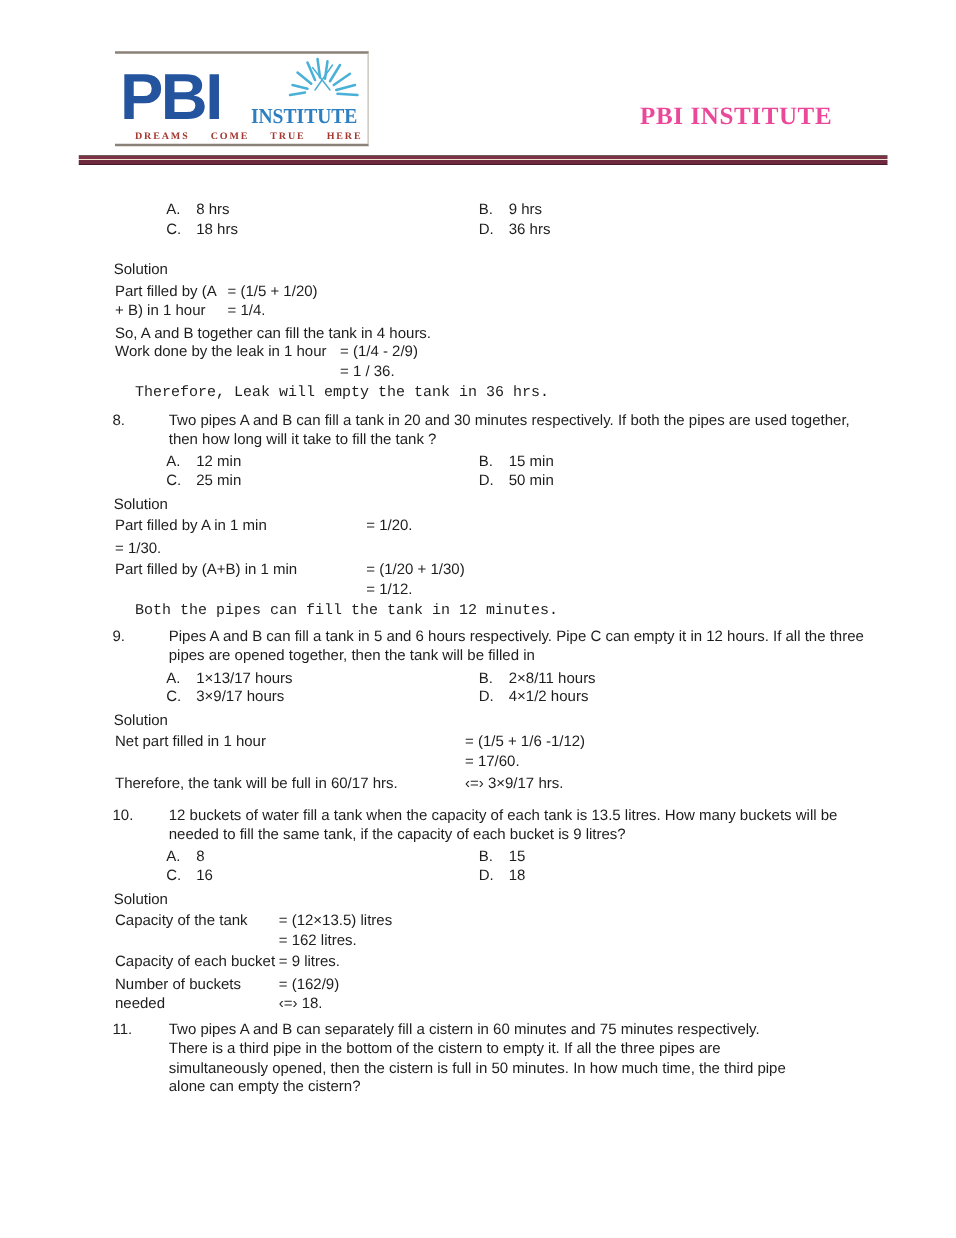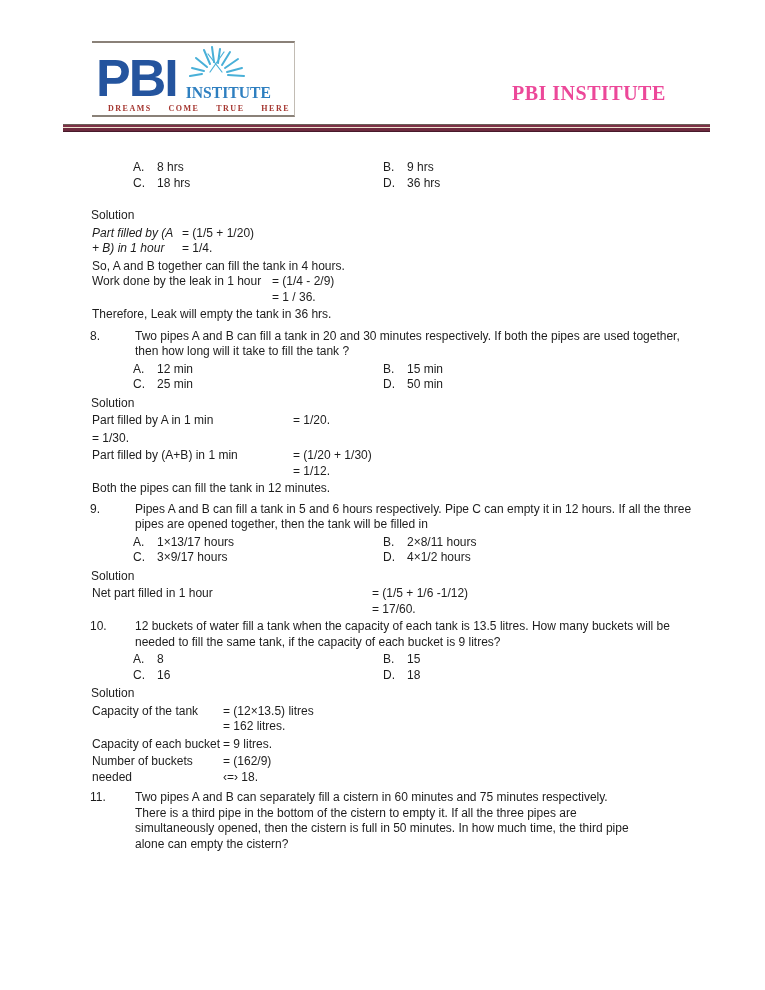--- a/index.html
+++ b/index.html
@@ -14,21 +14,21 @@
     position:absolute; left:92px; top:41px; width:194px;
     border-top:2px solid #8a8178; border-bottom:2px solid #8a8178;
     border-right:1px solid #c2bcb4;
     padding:3px 4px 2px 4px; background:#ffffff;
   }
   .logo-main { display:flex; align-items:flex-end; }
   .logo-pbi {
     font-family:"Liberation Sans", sans-serif; font-weight:bold;
     font-size:52px; line-height:46px; color:#24549e; letter-spacing:-2px;
   }
-  .logo-right { display:flex; flex-direction:column; align-items:flex-start; margin-left:5px; flex:1; }
+  .logo-right { display:flex; flex-direction:column; align-items:flex-end; margin-left:5px; flex:1; }
   .logo-institute {
     font-family:"Liberation Serif", serif; font-weight:bold;
     font-size:17px; line-height:16px; color:#2e7fc0; transform:scaleX(0.92);
     white-space:nowrap;
   }
   .logo-tagline {
     display:flex; justify-content:space-between; margin-top:3px;
     font-family:"Liberation Serif", serif; font-weight:bold; font-size:8px;
     line-height:9px; color:#a53630; letter-spacing:1.5px; white-space:nowrap;margin-left:12px;
   }
@@ -58,28 +58,28 @@
   .opts-first { margin-bottom:17px; }
 
   .q { display:flex; margin-bottom:2px; }
   .qnum { width:45px; flex:0 0 45px; }
   .qtext { width:560px; }
   .qtext-narrow { width:505px; }
 
   .sol-label { margin-left:1px; margin-bottom:2px; }
   .srow { display:flex; margin-left:2px; margin-bottom:2px; }
   .slabel { flex-shrink:0; }
-  .w90  { width:90px;font-style:italic; }
+  .w90  { width:90px; }
   .w180 { width:180px; }
   .w201 { width:201px; }
   .w280 { width:280px; }
   .w131 { width:131px; }
   .nowrap { white-space:nowrap; }
   .sol-para { max-width:285px; margin-left:2px; }
-  .concl { margin-left:2px; }
+  .concl { margin-left:18px;font-family:Liberation Mono, monospace; }
 
   .mb6  { margin-bottom:6px; }
   .mb5  { margin-bottom:5px; }
   .mb10 { margin-bottom:10px; }
 </style>
 </head>
 <body>
 
 <div class="page">
 
@@ -241,20 +241,26 @@
     </div>
     <div>
       <div class="sol-label">Solution</div>
       <div class="srow">
         <div class="slabel w280">Net part filled in 1 hour</div>
         <div class="seqs">
           <div>= (1/5 + 1/6 -1/12)</div>
           <div>= 17/60.</div>
         </div>
       </div>
+      <div class="srow mb10">
+        <div class="slabel w280 nowrap">Therefore, the tank will be full in 60/17 hrs.</div>
+        <div class="seqs">
+          <div>‹=› 3×9/17 hrs.</div>
+        </div>
+      </div>
     </div>
 
     <div class="q">
       <div class="qnum">10.</div>
       <div class="qtext">12 buckets of water fill a tank when the capacity of each tank is 13.5 litres. How many buckets will be needed to fill the same tank, if the capacity of each bucket is 9 litres?</div>
     </div>
     <div class="opts">
       <div class="orow">
         <div class="opt opt-l">
           <span class="letter">A.</span>

